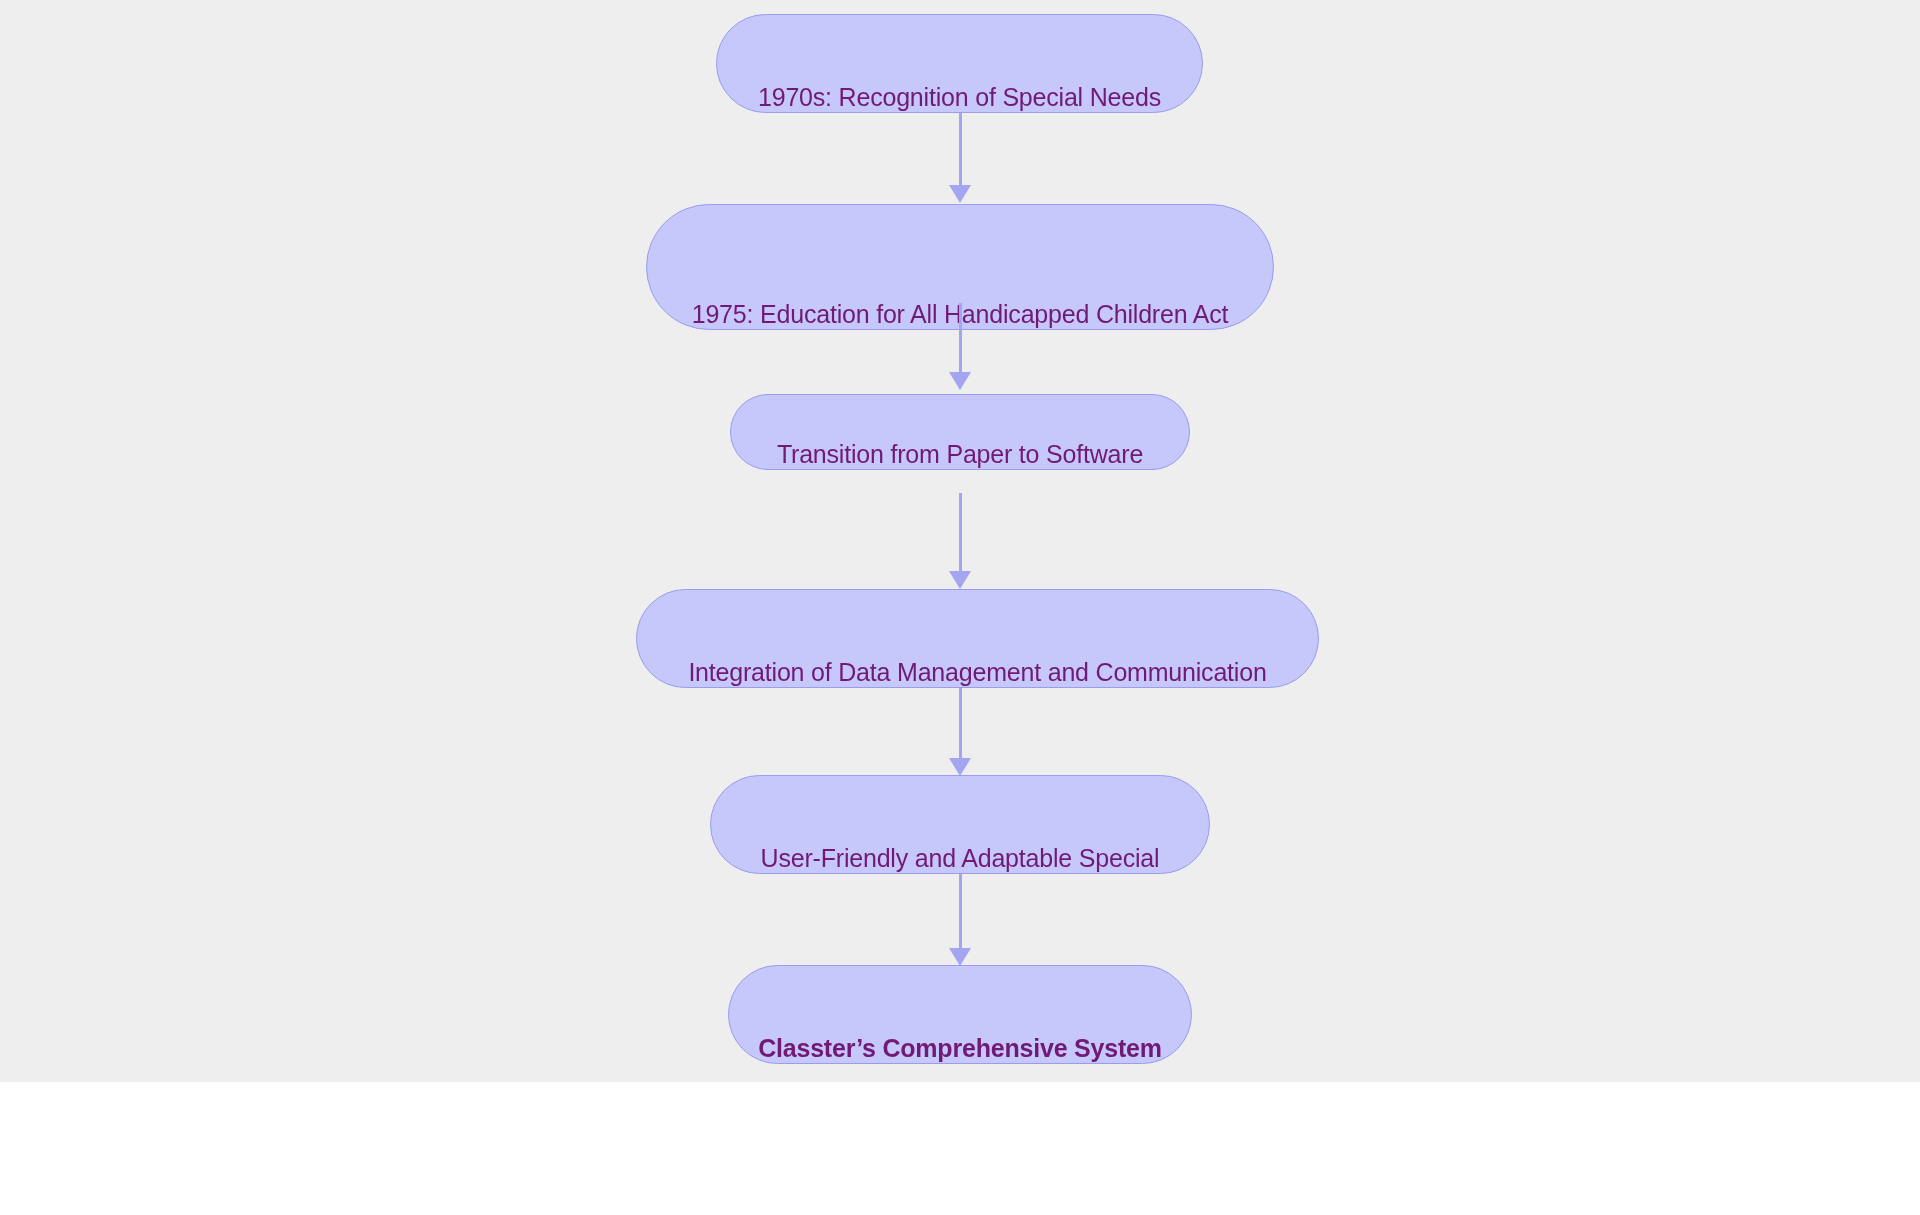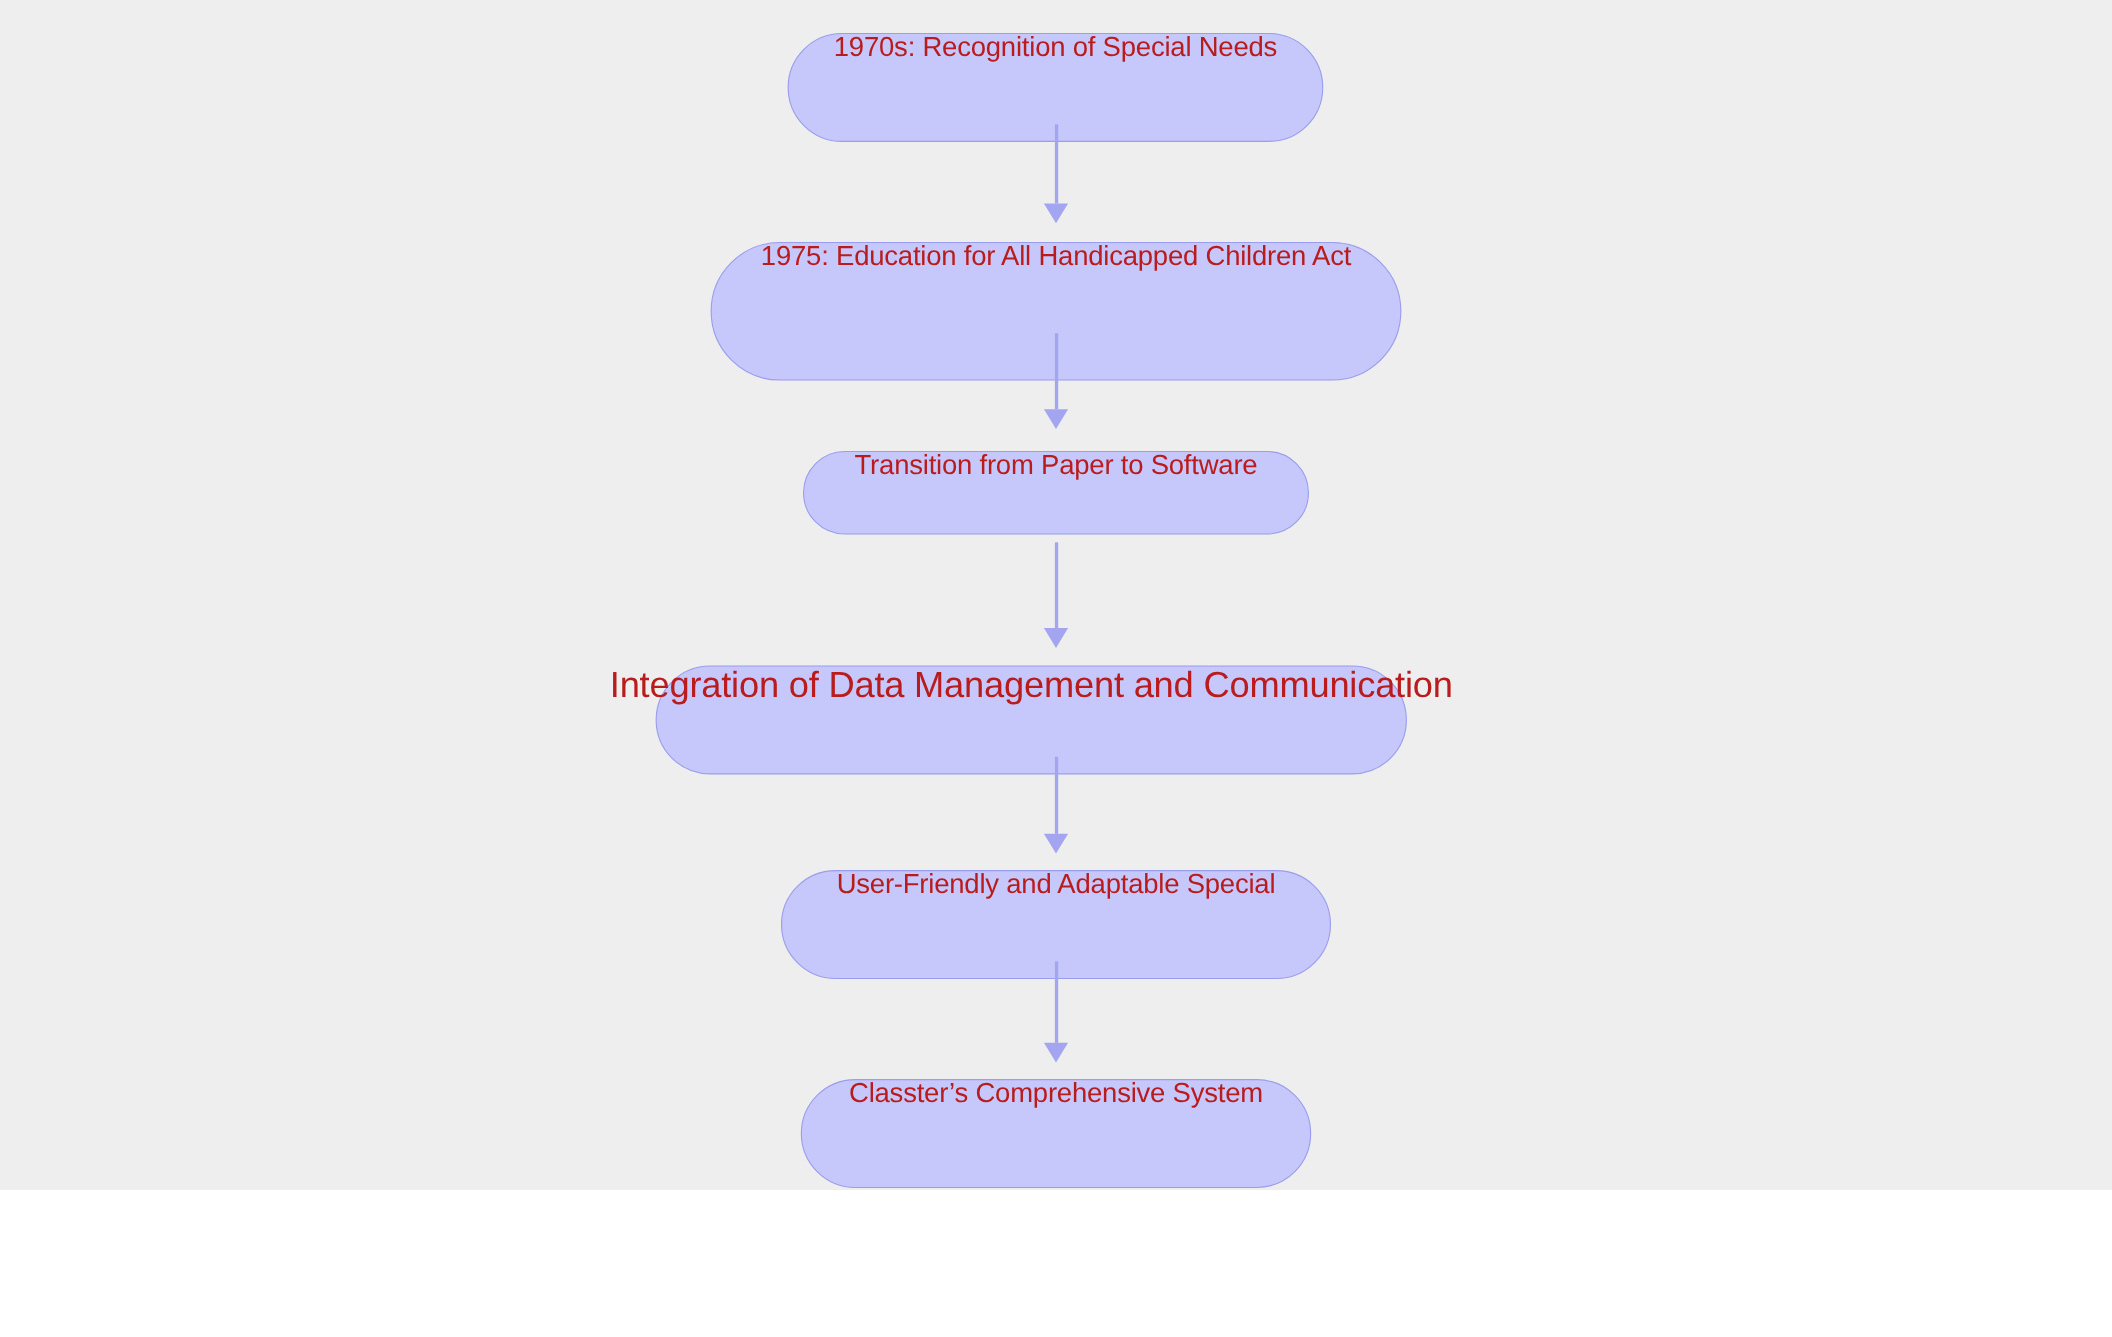--- a/index.html
+++ b/index.html
@@ -29,29 +29,28 @@
     width: 1920px;
     height: 1082px;
     background: #edeeed;
     overflow: hidden;
   }
 
   .flow-node {
     position: absolute;
     box-sizing: border-box;
     display: flex;
-    align-items: flex-start;
+    align-items: flex-end;
     justify-content: center;
     background: #c6c7fa;
     border: 1.5px solid #9a9cee;
     border-radius: 999px;
-    color: #b91c1c;
+    color: #701a75;
     letter-spacing: -0.2px;
     white-space: nowrap;
-    margin-top: 16px;
   }
   .flow-node .node-label {
     display: block;
     line-height: 1;
     padding-bottom: 2px;
   }
 
   .connector {
     position: absolute;
     width: 0;
@@ -113,39 +112,39 @@
 
     <div class="flow-node" style="left:730px; top:394px; width:460px; height:76px; font-size:25px;">
       <span class="node-label">Transition from Paper to Software</span>
     </div>
 
     <div class="connector" style="left:960px; top:493px; height:96px;">
       <div class="conn-line" style="height:78px;"></div>
       <div class="conn-head"></div>
     </div>
 
-    <div class="flow-node" style="left:596px; top:589px; width:683px; height:99px; font-size:33px;">
+    <div class="flow-node" style="left:636px; top:589px; width:683px; height:99px; font-size:25px;">
       <span class="node-label">Integration of Data Management and Communication</span>
     </div>
 
     <div class="connector" style="left:960px; top:688px; height:88px;">
       <div class="conn-line" style="height:70px;"></div>
       <div class="conn-head"></div>
     </div>
 
     <div class="flow-node" style="left:710px; top:775px; width:500px; height:99px; font-size:25px;">
       <span class="node-label">User-Friendly and Adaptable Special</span>
     </div>
 
     <div class="connector" style="left:960px; top:874px; height:92px;">
       <div class="conn-line" style="height:74px;"></div>
       <div class="conn-head"></div>
     </div>
 
-    <div class="flow-node" style="left:728px; top:965px; width:464px; height:99px; font-size:25px;">
+    <div class="flow-node" style="left:728px; top:965px; width:464px; height:99px; font-size:25px;font-weight:bold;">
       <span class="node-label">Classter’s Comprehensive System</span>
     </div>
 
   </div>
 
   <div id="footer-band">
     
   </div>
 
 </div>

